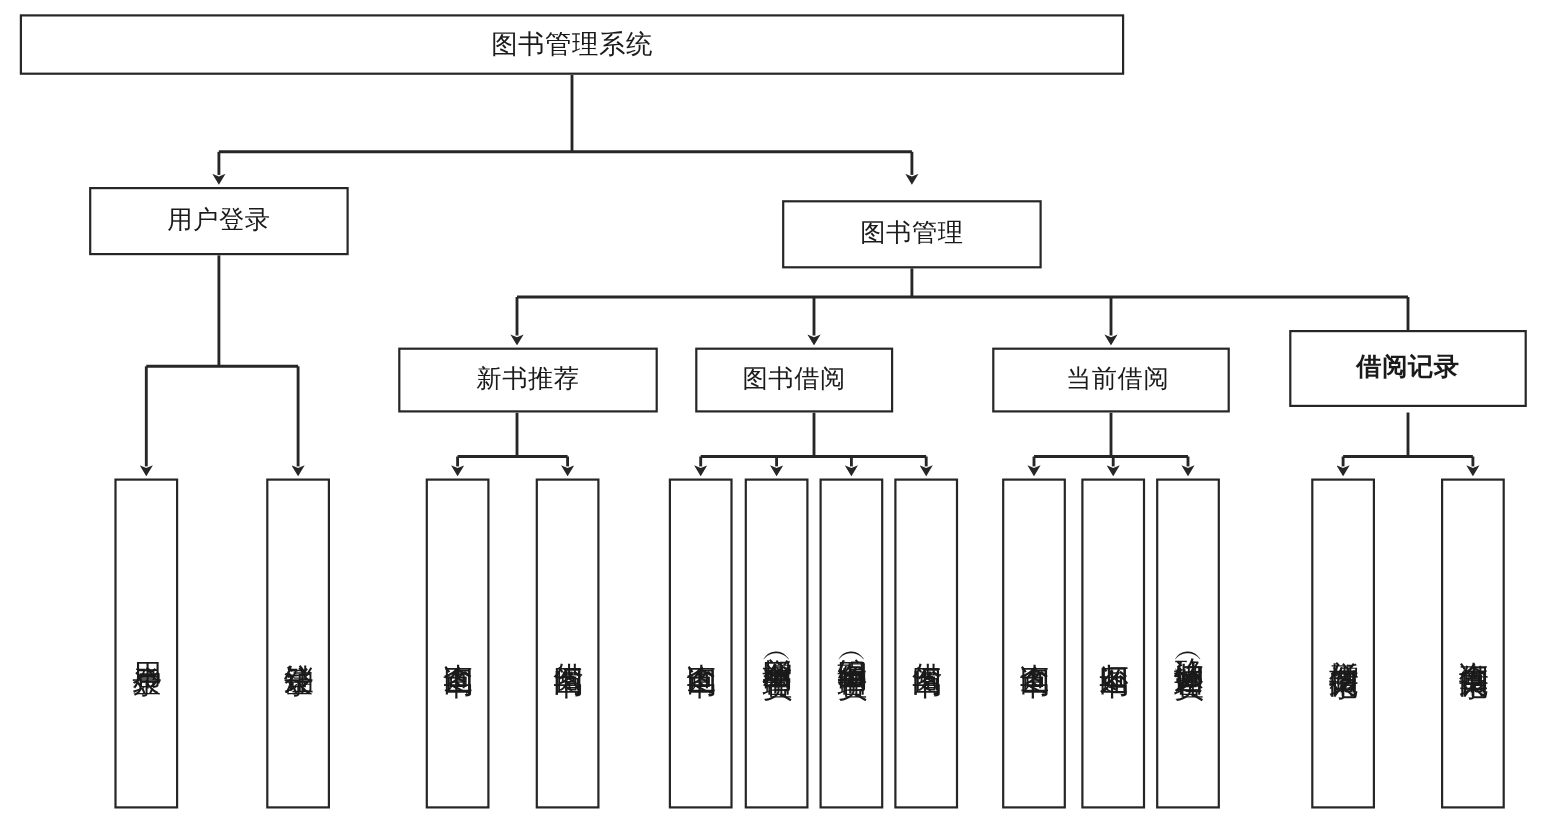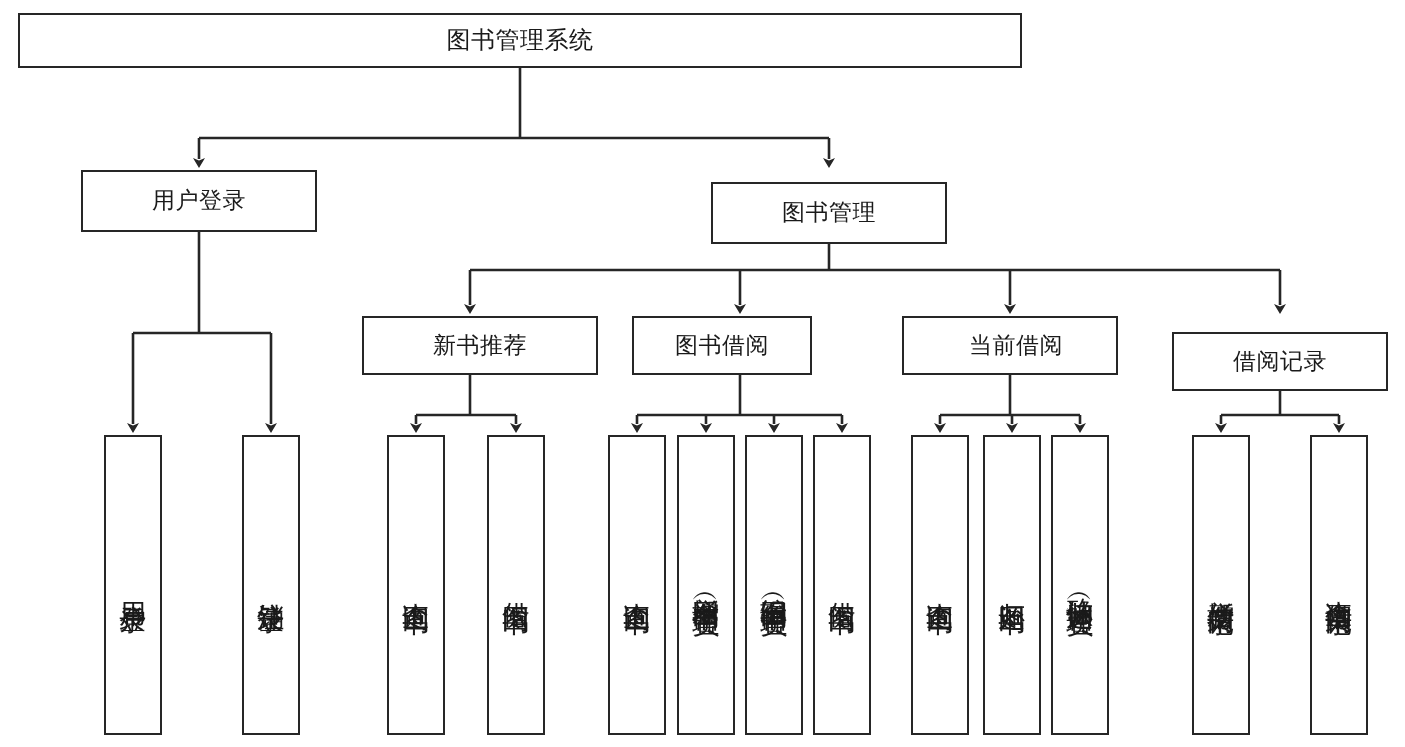--- a/index.html
+++ b/index.html
@@ -121,21 +121,21 @@
       </div>
       <div class="node horiz" style="left: 362px; top: 316px; width: 236px; height: 59px;">
         <span class="label">新书推荐</span>
       </div>
       <div class="node horiz" style="left: 632px; top: 316px; width: 180px; height: 59px;">
         <span class="label">图书借阅</span>
       </div>
       <div class="node horiz" style="left: 902px; top: 316px; width: 216px; height: 59px; padding-left: 12px;">
         <span class="label">当前借阅</span>
       </div>
-      <div class="node horiz" style="left: 1172px; top: 332px; width: 216px; height: 59px;">
+      <div class="node horiz" style="left: 1172px; top: 300px; width: 216px; height: 70px; font-weight: bold;">
         <span class="label">借阅记录</span>
       </div>
       <div class="node vert" style="left: 104px; top: 435px; width: 58px; height: 300px;">
         <span class="label">用户登录</span>
       </div>
       <div class="node vert" style="left: 242px; top: 435px; width: 58px; height: 300px;">
         <span class="label">注销登录</span>
       </div>
       <div class="node vert" style="left: 387px; top: 435px; width: 58px; height: 300px;">
         <span class="label">查询图书</span>

